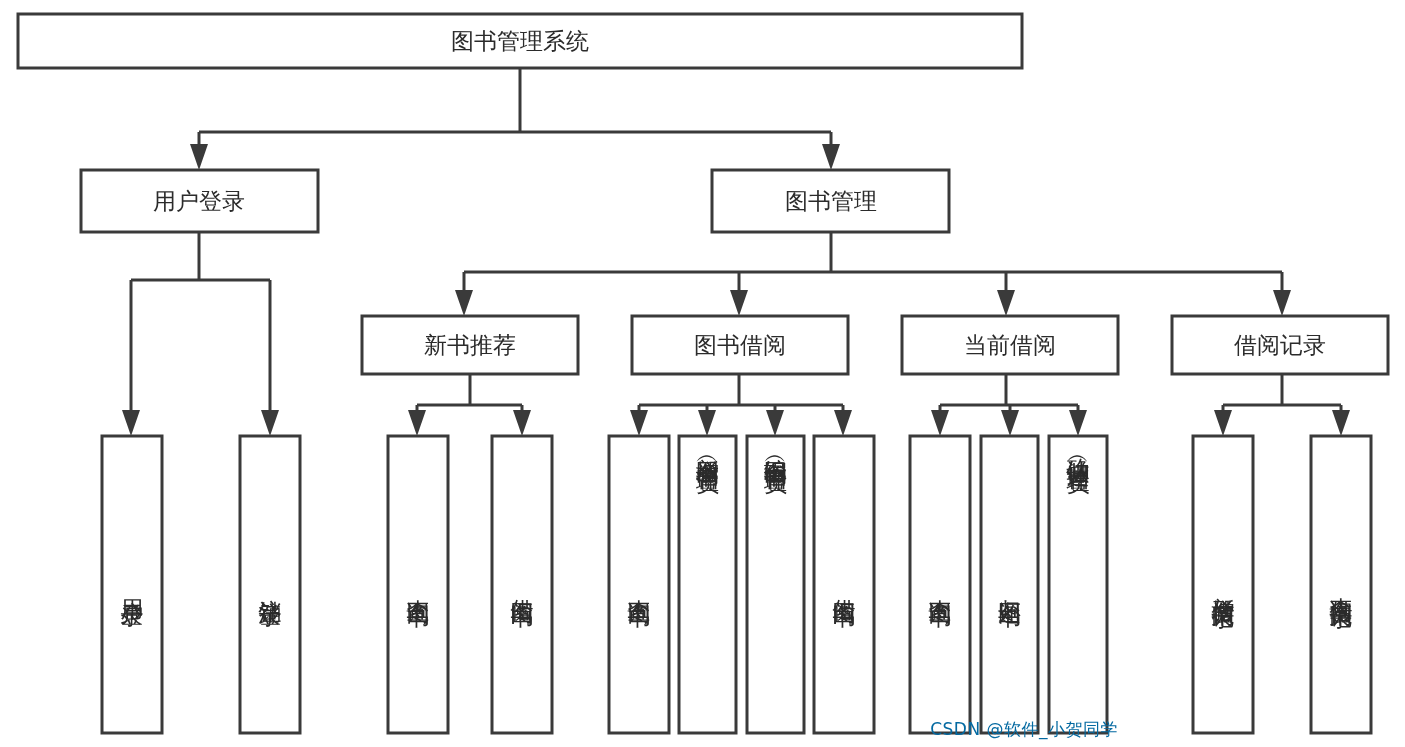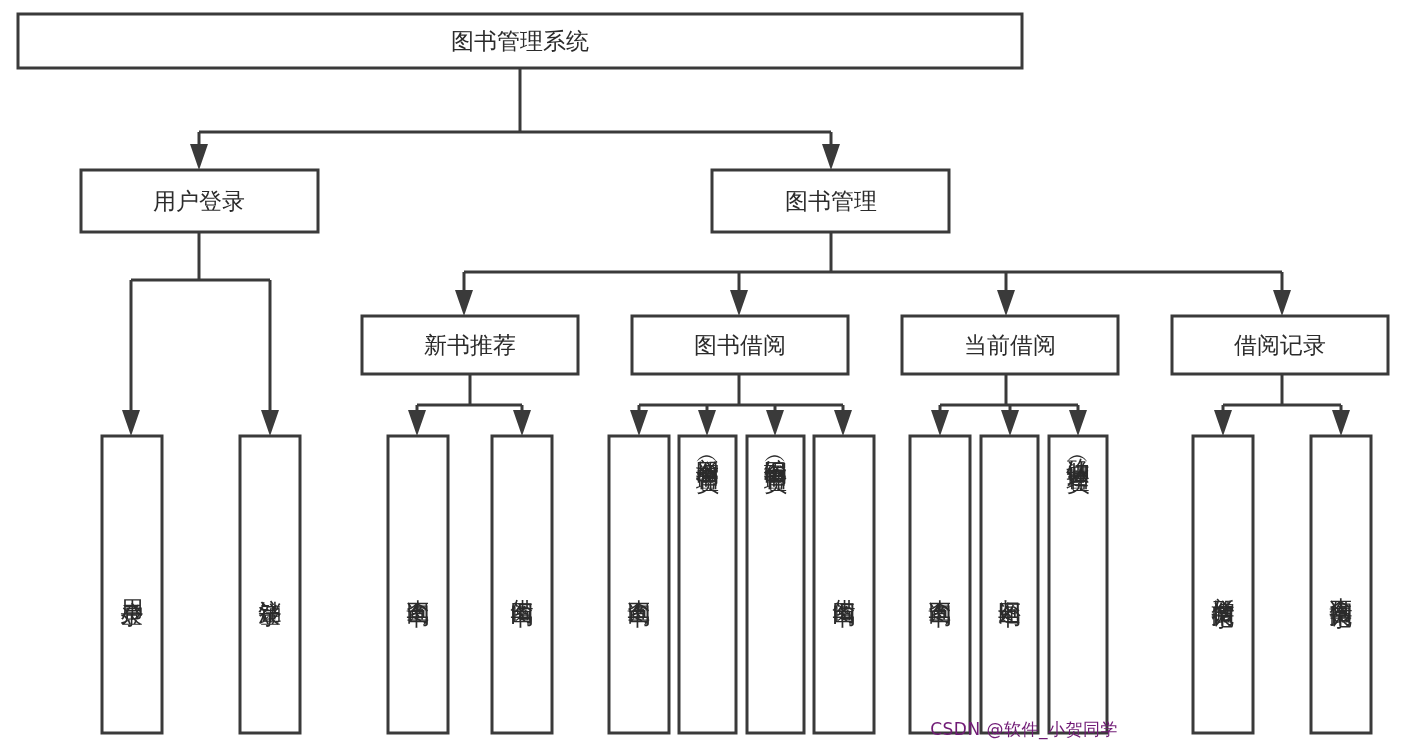--- a/index.html
+++ b/index.html
@@ -61,21 +61,21 @@
     white-space: nowrap;
     text-align: center;
     pointer-events: none;
   }
   #watermark {
     position: absolute;
     right: 10px;
     bottom: 6px;
     font-family: "DejaVu Sans", "Liberation Sans", sans-serif;
     font-size: 17px;
-    color: #701a75;
+    color: #0369a1;
     letter-spacing: 0.5px;
     user-select: none;
   }
 </style>
 </head>
 <body>
 
 <div id="diagram-root">
 
   <svg id="flow" viewBox="0 0 1405 747">

